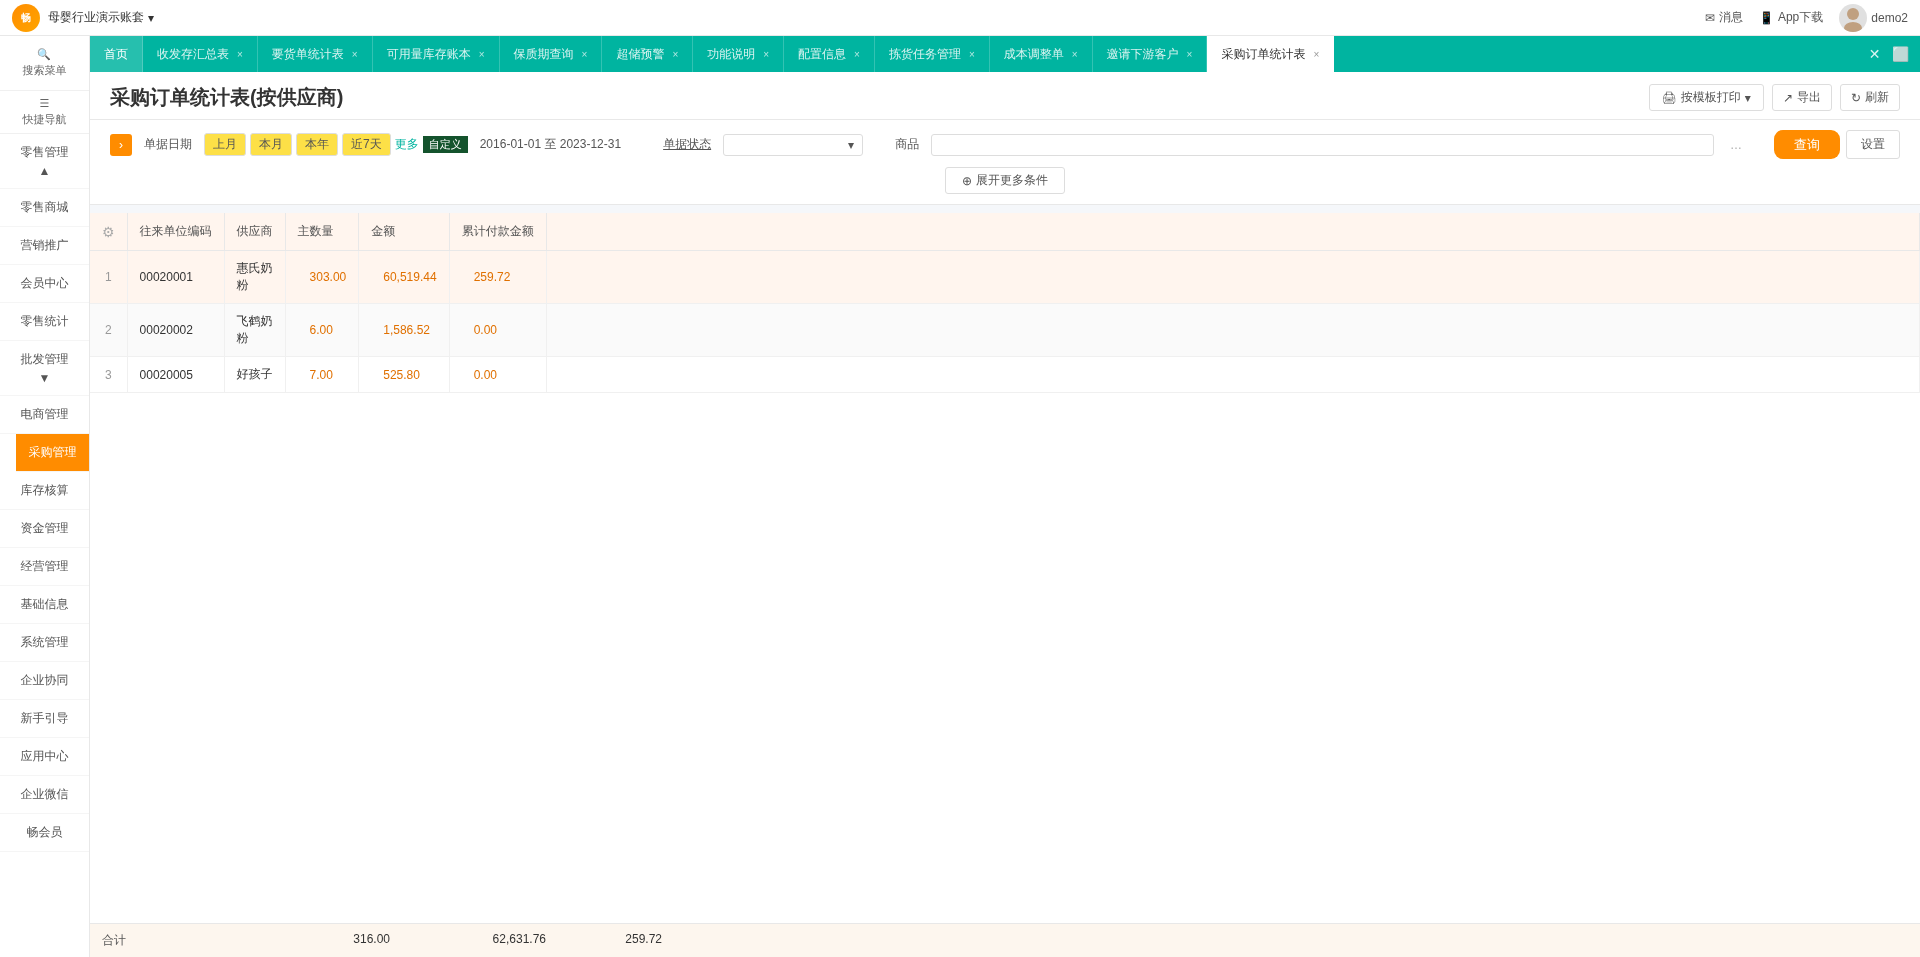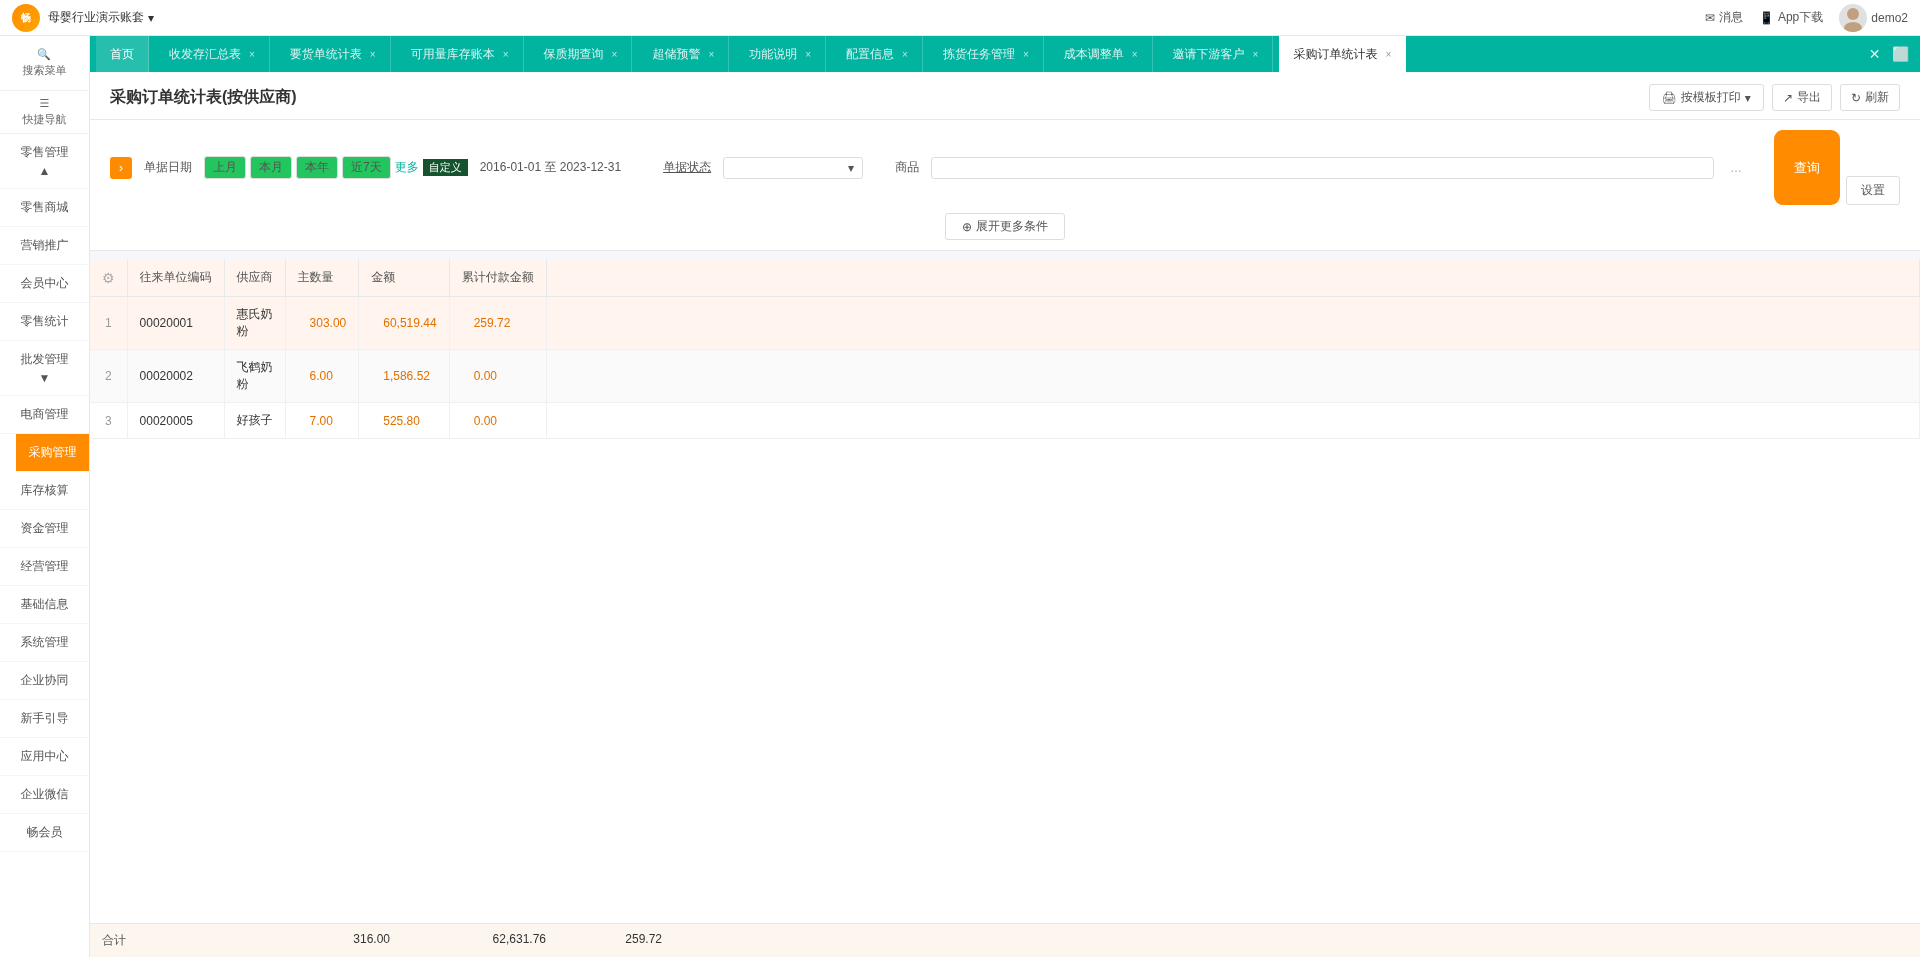--- a/index.html
+++ b/index.html
@@ -24,55 +24,55 @@
     .sidebar-search-btn { width: 100%; padding: 4px; background: none; border: none; cursor: pointer; color: #666; font-size: 11px; display: flex; flex-direction: column; align-items: center; gap: 2px; }
     .sidebar-nav-btn { padding: 6px; background: none; border: none; cursor: pointer; color: #666; font-size: 11px; display: flex; flex-direction: column; align-items: center; gap: 2px; border-bottom: 1px solid #f0f0f0; }
     .sidebar-item { padding: 10px 6px; cursor: pointer; color: #555; font-size: 12px; text-align: center; display: flex; flex-direction: column; align-items: center; gap: 3px; border-bottom: 1px solid #f5f5f5; }
     .sidebar-item.active { background: #ff8c00; color: #fff; margin-left: 16px; }
 
     
     .content-area { flex: 1; display: flex; flex-direction: column; overflow: hidden; }
 
     
     .tab-bar { height: 36px; background: #00b4a0; display: flex; align-items: center; flex-shrink: 0; overflow: hidden; }
-    .tab-item { height: 38px; padding: 0 14px; display: flex; align-items: center; gap: 6px; cursor: pointer; color: rgba(255,255,255,0.85); font-size: 12px; white-space: nowrap; border-right: 1px solid rgba(255,255,255,0.2); margin-left: 6px; }
+    .tab-item { height: 38px; padding: 0 14px; display: flex; align-items: center; gap: 6px; cursor: pointer; color: rgba(255,255,255,0.85); font-size: 12px; white-space: nowrap; border-right: 1px solid rgba(255,255,255,0.2); }
     .tab-item:first-child { background: rgba(255,255,255,0.15); color: #fff; }
     .tab-item.active { background: #fff; color: #333; }
     .tab-item .tab-close { font-size: 10px; color: rgba(255,255,255,0.7); cursor: pointer; margin-left: 2px; }
     .tab-item.active .tab-close { color: #999; }
     .tab-bar-actions { margin-left: auto; display: flex; align-items: center; gap: 8px; padding-right: 8px; }
     .tab-bar-action-btn { color: rgba(255,255,255,0.85); cursor: pointer; font-size: 14px; padding: 2px; }
 
     
     .page-content { flex: 1; background: #f5f7fa; overflow-y: auto; display: flex; flex-direction: column; }
 
     
     .page-header { background: #fff; padding: 12px 20px 8px; display: flex; align-items: center; justify-content: space-between; border-bottom: 1px solid #e8e8e8; flex-shrink: 0; }
-    .page-title { font-size: 16px; font-weight: bold; color: #333; }
+    .page-title { font-size: 20px; font-weight: bold; color: #333; }
     .page-header-actions { display: flex; align-items: center; gap: 8px; }
     .btn-template { display: flex; align-items: center; gap: 4px; padding: 4px 12px; border: 1px solid #ddd; border-radius: 3px; cursor: pointer; background: #fff; color: #555; font-size: 12px; }
     .btn-export { display: flex; align-items: center; gap: 4px; padding: 4px 10px; border: 1px solid #ddd; border-radius: 3px; cursor: pointer; background: #fff; color: #555; font-size: 12px; }
     .btn-refresh { display: flex; align-items: center; gap: 4px; padding: 4px 10px; border: 1px solid #ddd; border-radius: 3px; cursor: pointer; background: #fff; color: #555; font-size: 12px; }
 
     
     .filter-area { background: #fff; padding: 10px 20px; border-bottom: 1px solid #e8e8e8; flex-shrink: 0; }
     .filter-row { display: flex; align-items: center; gap: 12px; margin-bottom: 8px; }
     .filter-label { color: #555; font-size: 12px; white-space: nowrap; }
     .date-shortcuts { display: flex; gap: 4px; align-items: center; }
-    .date-btn { padding: 2px 8px; border: 1px solid #ddd; border-radius: 3px; cursor: pointer; background: #22c55e; color: #555; font-size: 12px; }
+    .date-btn { padding: 2px 8px; border: 1px solid #ddd; border-radius: 3px; cursor: pointer; background: #fde047; color: #555; font-size: 12px; }
     .date-more { color: #00b4a0; cursor: pointer; font-size: 12px; }
     .custom-date-badge { background: #14532d; color: #fff; padding: 1px 6px; border-radius: 0; font-size: 11px; text-align: right; }
     .date-range-text { color: #555; font-size: 12px; }
     .filter-select { display: flex; align-items: center; border: 1px solid #ddd; border-radius: 3px; padding: 3px 8px; background: #fff; cursor: pointer; gap: 4px; min-width: 140px; color: #555; font-size: 12px; }
     .filter-input { display: flex; align-items: center; border: 1px solid #ddd; border-radius: 3px; padding: 3px 8px; background: #fff; min-width: 200px; color: #555; font-size: 12px; }
     .filter-more-row { display: flex; justify-content: center; }
     .expand-btn { display: flex; align-items: center; gap: 4px; padding: 4px 16px; border: 1px solid #ddd; border-radius: 3px; cursor: pointer; background: #fff; color: #555; font-size: 12px; }
     .filter-toggle { width: 22px; height: 22px; background: #ff8c00; border-radius: 3px; display: flex; align-items: center; justify-content: center; cursor: pointer; color: #fff; flex-shrink: 0; }
     .btn-query { padding: 5px 20px; background: #ff8c00; color: #fff; border: none; border-radius: 9px; cursor: pointer; font-size: 13px; }
-    .btn-settings { padding: 5px 14px; background: #fff; color: #555; border: 1px solid #ddd; border-radius: 3px; cursor: pointer; font-size: 12px; margin-top: 46px; }
+    .btn-settings { padding: 5px 14px; background: #fff; color: #555; border: 1px solid #ddd; border-radius: 3px; cursor: pointer; font-size: 12px; }
 
     
     .table-container { flex: 1; padding: 0 0 0 0; background: #fff; margin-top: 8px; }
     .data-table { width: 100%; border-collapse: collapse; }
     .data-table thead tr { background: #f5f7fa; }
     .data-table th { padding: 10px 12px; text-align: left; color: #555; font-size: 12px; font-weight: normal; border-bottom: 1px solid #e8e8e8; border-right: 1px solid #e8e8e8; white-space: nowrap; }
     .data-table th:first-child { width: 40px; text-align: center; }
     .data-table td { padding: 9px 12px; color: #333; font-size: 12px; border-bottom: 1px solid #f0f0f0; border-right: 1px solid #f0f0f0; }
     .data-table td:first-child { text-align: center; color: #999; }
     .data-table tr:nth-child(1) { background: #fff5ee; }

